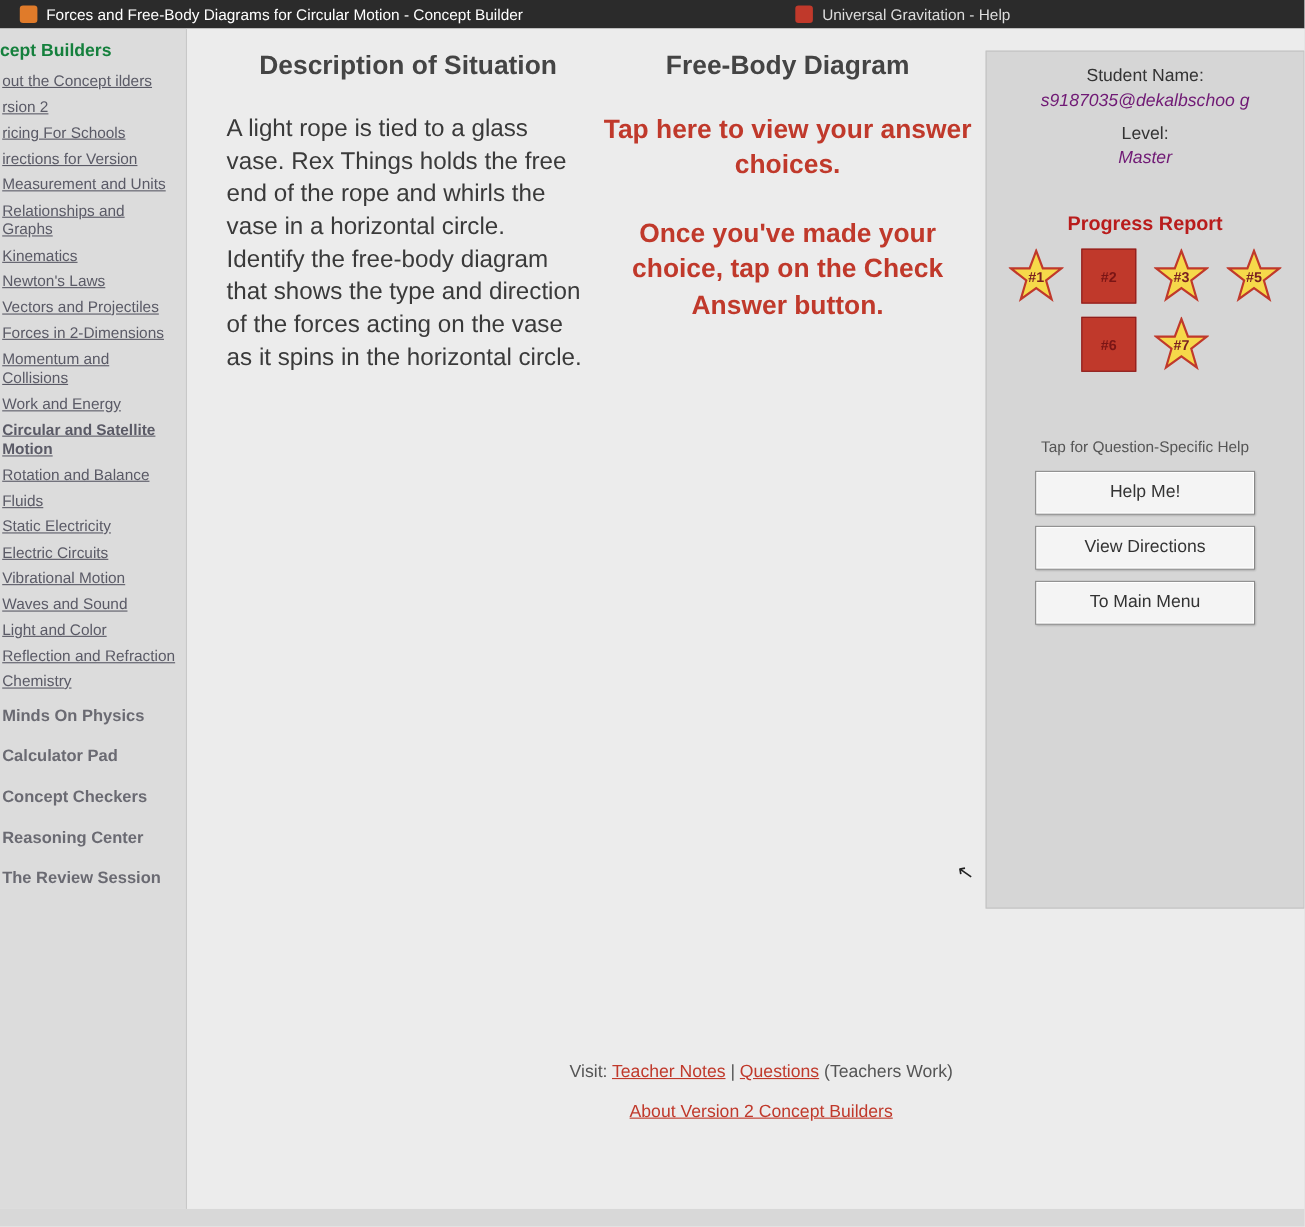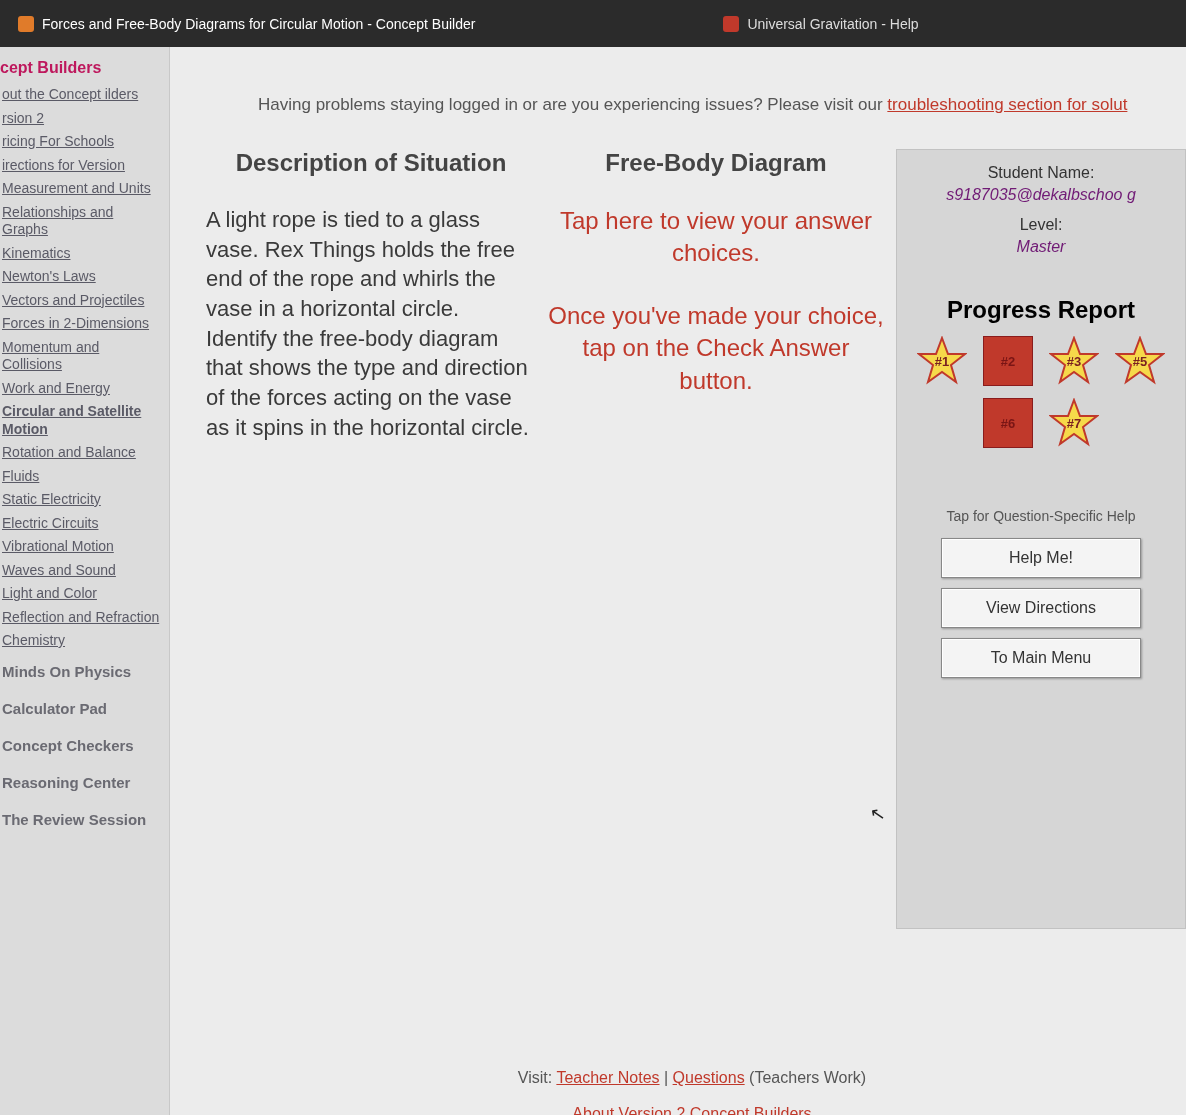--- a/index.html
+++ b/index.html
@@ -6,21 +6,21 @@
   body {
     font-family: Arial, Helvetica, sans-serif;
     background: #d8d8d8;
     width: 1186px;
     height: 1115px;
     overflow: hidden;
     position: relative;
   }
   .tabs {
     background: #2b2b2b;
-    height: 47px;
+    height: 26px;
     display: flex;
     align-items: center;
     color: #ddd;
     font-size: 14px;
     padding: 0 4px;
   }
   .tab {
     display: flex;
     align-items: center;
     gap: 8px;
@@ -47,21 +47,21 @@
     width: 170px;
     background: #dcdcdc;
     padding: 8px 4px 8px 0;
     font-size: 14px;
     color: #556;
     border-right: 1px solid #c8c8c8;
     overflow: hidden;
   }
   .sidebar .sb-header {
     font-weight: bold;
-    color: #be185d;
+    color: #15803d;
     font-size: 16px;
     padding: 4px 2px 6px 0;
   }
   .sidebar a {
     display: block;
     color: #5a5a66;
     text-decoration: underline;
     padding: 3px 2px;
     line-height: 1.25;
     font-size: 14px;
@@ -109,42 +109,42 @@
     line-height: 1.35;
   }
 
   .fbd-col {
     width: 340px;
     text-align: center;
   }
   .fbd-col .tap {
     color: #c0392b;
     font-size: 24px;
-    font-weight: normal;
+    font-weight: bold;
     line-height: 1.35;
   }
   .fbd-col .tap p { margin-bottom: 30px; }
 
   
   .right-col {
     width: 290px;
     background: #d6d6d6;
     border: 1px solid #c2c2c2;
     padding: 14px 10px 18px 10px;
     text-align: center;
     font-size: 16px;
     color: #444;
     height: 780px;
   }
   .right-col .label { font-size: 16px; color:#333; }
   .right-col .val { font-style: italic; color:#701a75; margin:4px 0 12px 0; word-break:break-all;}
   .right-col .progress-title {
-    color: #000000;
+    color: #b91c1c;
     font-weight: bold;
-    font-size: 24px;
+    font-size: 18px;
     margin: 40px 0 12px 0;
   }
   .stars {
     display:flex;
     flex-wrap:wrap;
     justify-content:center;
     gap:12px 16px;
     margin-bottom: 10px;
   }
   .star, .box {
@@ -234,23 +234,20 @@
 
     <span class="sb-item-nolink">Minds On Physics</span>
     <span class="sb-item-nolink">Calculator Pad</span>
     <span class="sb-item-nolink">Concept Checkers</span>
     <span class="sb-item-nolink">Reasoning Center</span>
     <span class="sb-item-nolink">The Review Session</span>
   </div>
 
   <div class="main">
 
-    <div class="banner">
-      <span>Having problems staying logged in or are you experiencing issues? Please visit our </span><a>troubleshooting section for solut</a>
-    </div>
 
     <div class="cols">
 
       <div class="desc-col">
         <h2>Description of Situation</h2>
         <div class="situation">A light rope is tied to a glass vase. Rex Things holds the free end of the rope and whirls the vase in a horizontal circle. Identify the free-body diagram that shows the type and direction of the forces acting on the vase as it spins in the horizontal circle.</div>
       </div>
 
       <div class="fbd-col">
         <h2>Free-Body Diagram</h2>

